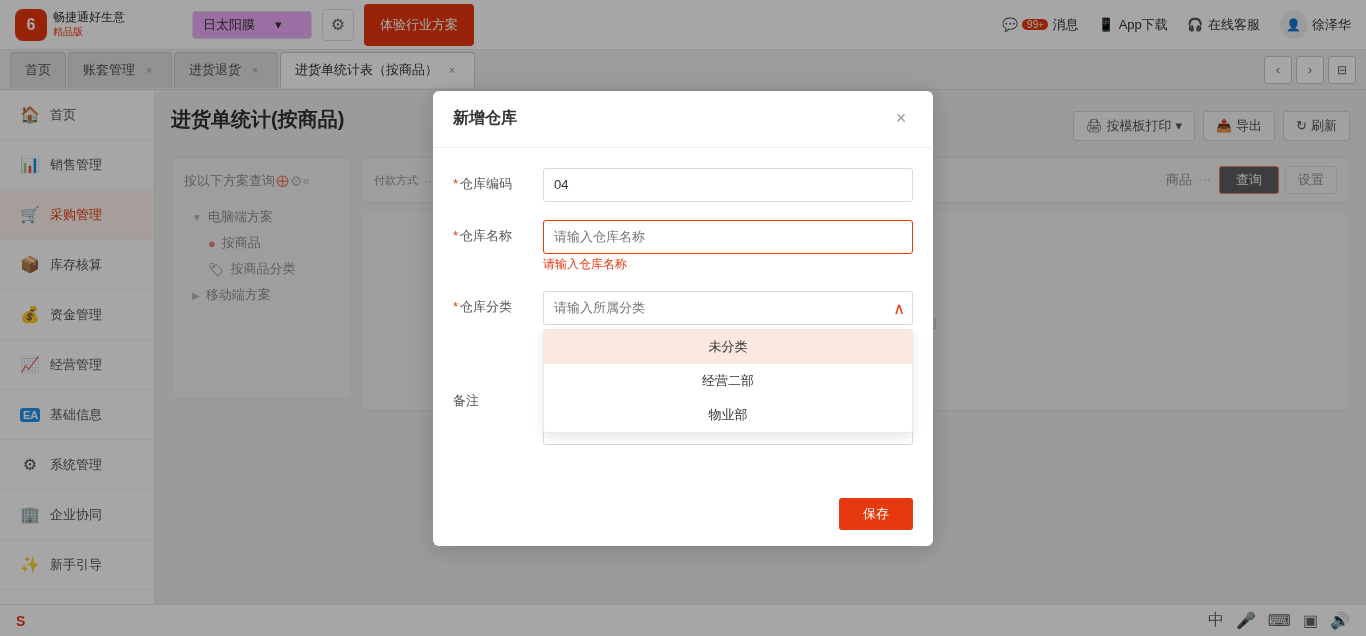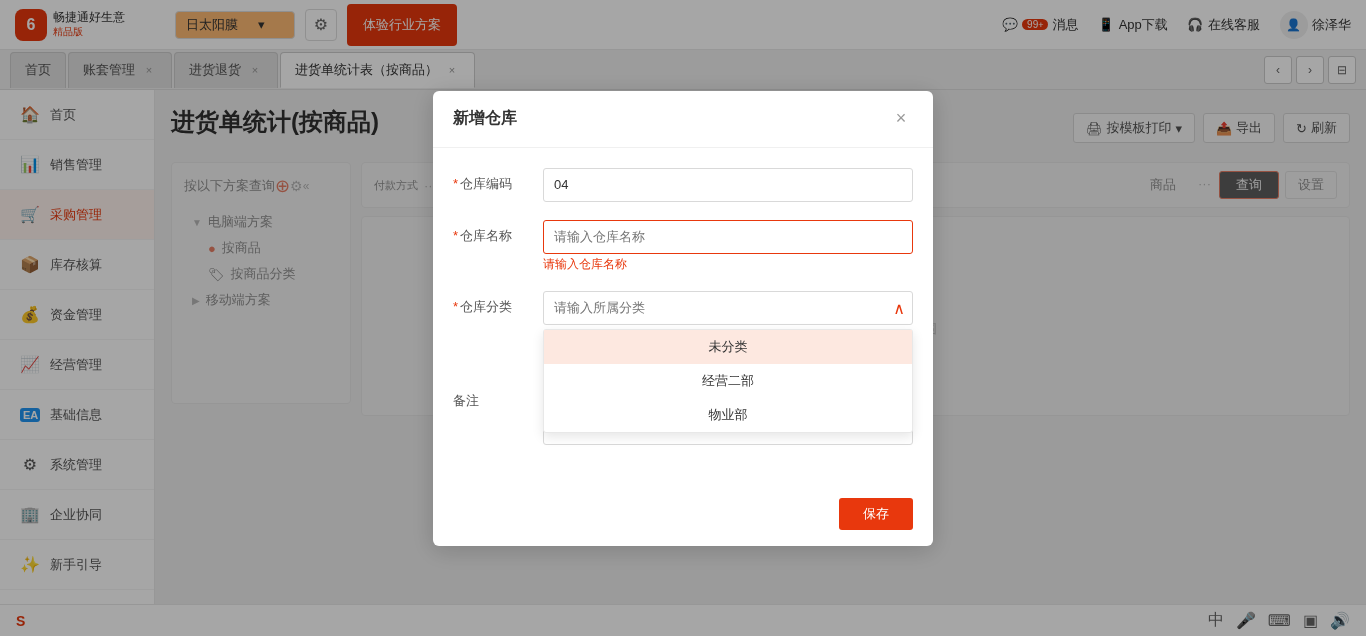--- a/index.html
+++ b/index.html
@@ -29,21 +29,22 @@
       display: flex; align-items: center; justify-content: center;
       color: #fff; font-weight: bold; font-size: 16px;
     }
     .logo-text { font-size: 12px; color: #333; line-height: 1.3; }
     .logo-sub { font-size: 10px; color: #e8380d; }
 
     .store-selector {
       display: flex; align-items: center; gap: 20px;
       border: 1px solid #ddd; border-radius: 4px;
       padding: 4px 10px; cursor: pointer; min-width: 120px;
-      background: #fdba74;
+      background: #f0abfc;
+      margin-left: 17px;
     }
     .store-selector span { font-size: 13px; color: #333; }
     .arrow-down { color: #999; font-size: 10px; }
 
     .gear-btn {
       width: 32px; height: 32px;
       border: 1px solid #ddd; border-radius: 4px;
       display: flex; align-items: center; justify-content: center;
       cursor: pointer; color: #666; font-size: 16px; background: #fff;
     }
@@ -142,21 +143,21 @@
 
     
     .content-area {
       flex: 1;
       padding: 16px;
       background: #f5f5f5;
       overflow: auto;
       position: relative;
       filter: brightness(0.97);
     }
-    .page-title { font-size: 24px; font-weight: 600; color: #333; margin-bottom: 12px; }
+    .page-title { font-size: 20px; font-weight: 600; color: #333; margin-bottom: 12px; }
     .page-title-bar {
       display: flex; align-items: center; justify-content: space-between;
       margin-bottom: 12px;
     }
     .page-actions { display: flex; gap: 8px; align-items: center; }
     .action-btn {
       padding: 5px 12px; border: 1px solid #ddd; border-radius: 3px;
       background: #fff; cursor: pointer; font-size: 13px; color: #555;
       display: flex; align-items: center; gap: 4px;
     }
@@ -466,21 +467,21 @@
         <div style="background:#fff;border:1px solid #e8e8e8;border-radius:4px;padding:8px 12px;display:flex;align-items:center;gap:8px;margin-bottom:8px;opacity:0.6;">
           <div style="display:flex;align-items:center;gap:6px;">
             <span style="color:#555;font-size:11px;">付款方式</span>
             <span style="color:#999;">···</span>
           </div>
           <div style="border:1px solid #e8e8e8;height:20px;margin:0 4px;"></div>
           <div style="display:flex;align-items:center;gap:4px;">
             <span style="color:#555;font-size:13px;">单据状态</span>
             <span>⌄</span>
           </div>
-          <div style="margin-left:auto;display:flex;gap:22px;">
+          <div style="margin-left:auto;display:flex;gap:6px;">
             <span style="color:#555;font-size:13px;">商品</span>
             <span style="color:#999;">···</span>
           </div>
           <div style="display:flex;gap:6px;">
             <button class="action-btn action-btn-primary" style="padding:4px 16px;">查询</button>
             <button class="action-btn" style="padding:4px 12px;">设置</button>
           </div>
         </div>
 
         <div style="background:#fff;border:1px solid #e8e8e8;border-radius:4px;min-height:200px;display:flex;flex-direction:column;align-items:center;justify-content:center;opacity:0.5;">

